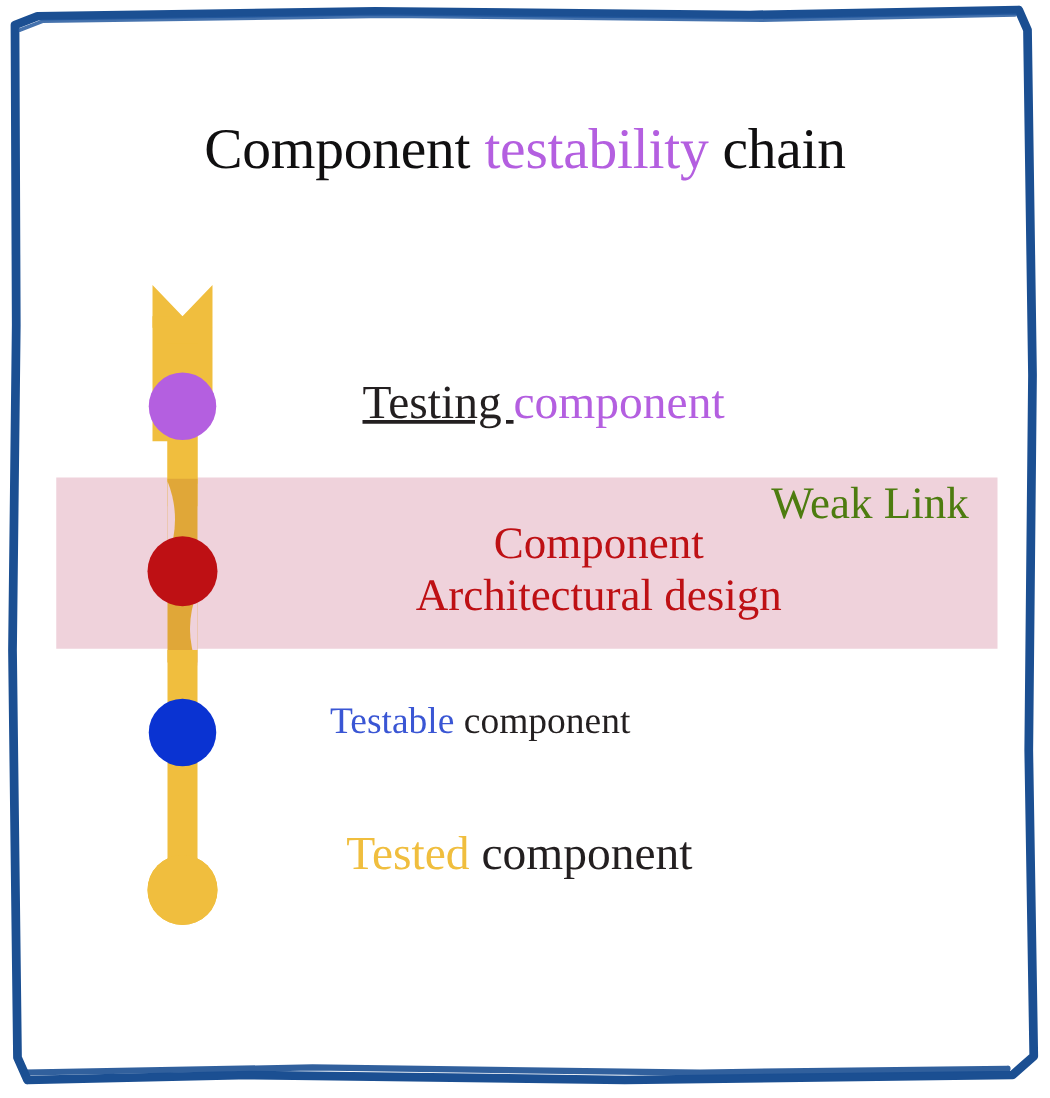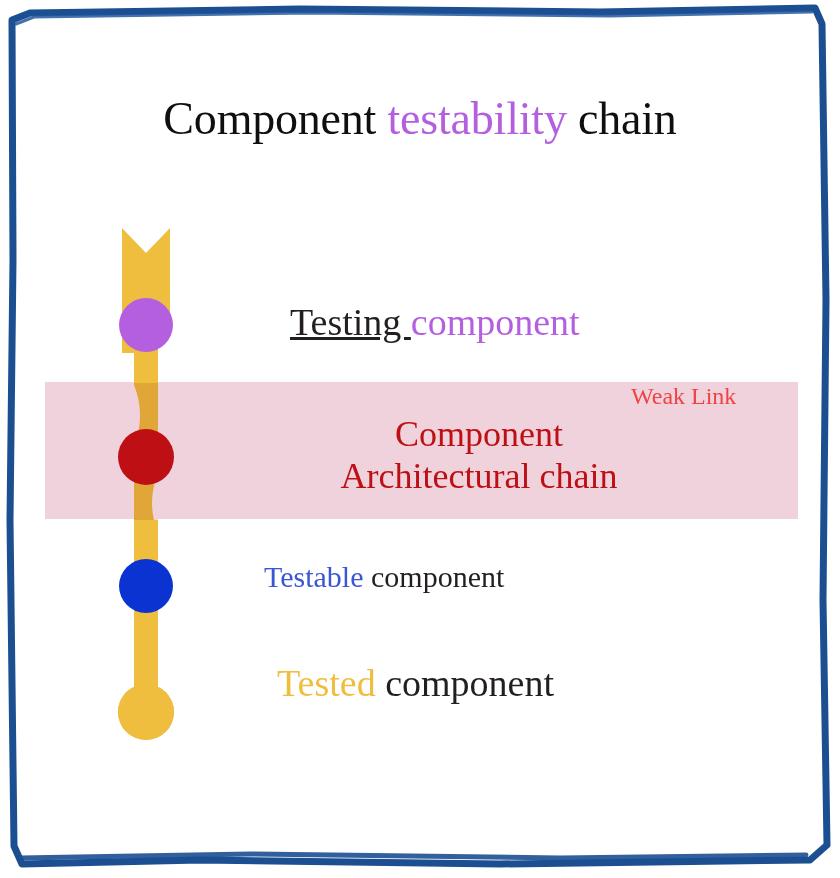--- a/index.html
+++ b/index.html
@@ -64,24 +64,24 @@
 
   #label-utilities {
     left: 290px;
     top: 303px;
     font-size: 38px;
   }
   #label-utilities .dark { color: #231F20; text-decoration: underline; }
   #label-utilities .accent { color: #B45FE0; }
 
   #label-weak-link {
-    left: 631px;
+    left: 617px;
     top: 384px;
-    font-size: 24px;
-    color: #ef4444;
+    font-size: 36px;
+    color: #4d7c0f;
   }
 
   #label-architecture {
     left: 264px;
     top: 413px;
     width: 430px;
     text-align: center;
     font-size: 36px;
     color: #BE1014;
     line-height: 1.17;
@@ -143,19 +143,19 @@
     <circle cx="46" cy="371" r="27" fill="#0A33D2"></circle>
     <circle cx="46" cy="497" r="28" fill="#F0BE3E"></circle>
   </svg>
 
   <div class="label" id="page-title"><span class="dark">Component </span><span class="accent">testability</span><span class="dark"> chain</span></div>
 
   <div class="label" id="label-utilities"><span class="dark">Testing </span><span class="accent">component</span></div>
 
   <div class="label" id="label-weak-link">Weak Link</div>
 
-  <div class="label" id="label-architecture"><span>Component</span><br><span>Architectural chain</span></div>
+  <div class="label" id="label-architecture"><span>Component</span><br><span>Architectural design</span></div>
 
   <div class="label" id="label-testable"><span class="accent">Testable</span><span class="dark"> component</span></div>
 
   <div class="label" id="label-tested"><span class="accent">Tested</span><span class="dark"> component</span></div>
 
 </div>
 
 </body></html>

